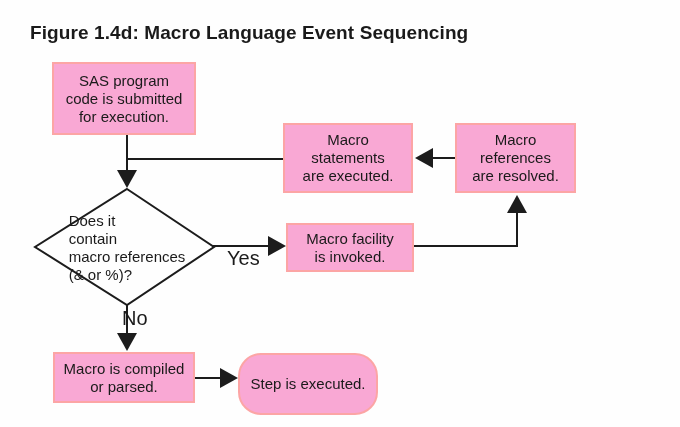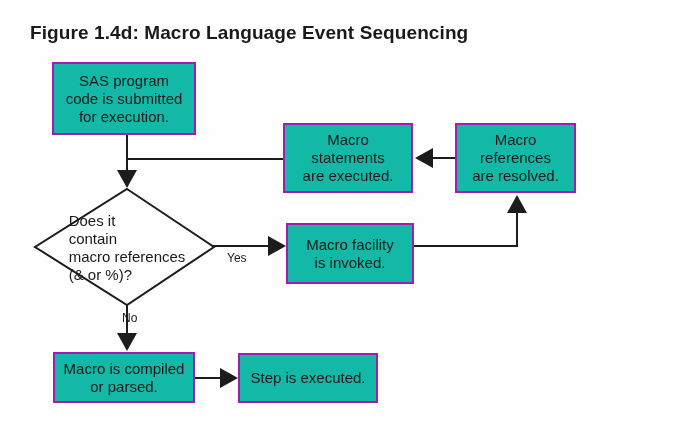--- a/index.html
+++ b/index.html
@@ -13,35 +13,35 @@
   }
   .canvas { position: absolute; left: 0; top: 0; width: 680px; height: 427px; }
   .figure-title {
     position: absolute; left: 30px; top: 22px;
     font-size: 19px; font-weight: bold; letter-spacing: 0.1px;
     white-space: nowrap;
   }
   svg.wires { position: absolute; left: 0; top: 0; }
   .node {
     position: absolute; box-sizing: border-box;
-    border: 2px solid #a21caf; background: #14b8a6;
+    border: 2px solid #fca5a5; background: #f9a8d4;
     display: flex; align-items: center; justify-content: center;
     text-align: center;
     font-size: 15px; line-height: 18px;
     white-space: pre-line;
   }
   .diamond-text {
     position: absolute; box-sizing: border-box;
     display: flex; align-items: center; justify-content: center;
     font-size: 15px; line-height: 18px;
     white-space: pre-line;
   }
   .edge-label {
     position: absolute;
-    font-size: 12px; line-height: 17px;
+    font-size: 20px; line-height: 17px;
     white-space: nowrap;
     text-align: right;
   }
 </style>
 </head>
 <body>
 
 <div class="canvas">
 
   <div class="figure-title">Figure 1.4d: Macro Language Event Sequencing</div>
@@ -90,31 +90,31 @@
 are resolved.</span>
   </div>
 
   <div class="diamond-text" style="left:42px; top:201px; width:170px; height:93px;">
     <span>Does it
 contain
 macro references
 (&amp; or %)?</span>
   </div>
 
-  <div class="node" style="left:286px; top:223px; width:128px; height:61px;">
+  <div class="node" style="left:286px; top:223px; width:128px; height:49px;">
     <span>Macro facility
 is invoked.</span>
   </div>
 
   <div class="node" style="left:53px; top:352px; width:142px; height:51px;">
     <span>Macro is compiled
 or parsed.</span>
   </div>
 
-  <div class="node" style="left:238px; top:353px; width:140px; height:50px;">
+  <div class="node" style="left:238px; top:353px; width:140px; height:62px;border-radius:23px;">
     <span>Step is executed.</span>
   </div>
 
   <div class="edge-label" style="left:227px; top:250px;">Yes</div>
 
   <div class="edge-label" style="left:122px; top:310px;">No</div>
 
 </div>
 
 </body></html>

